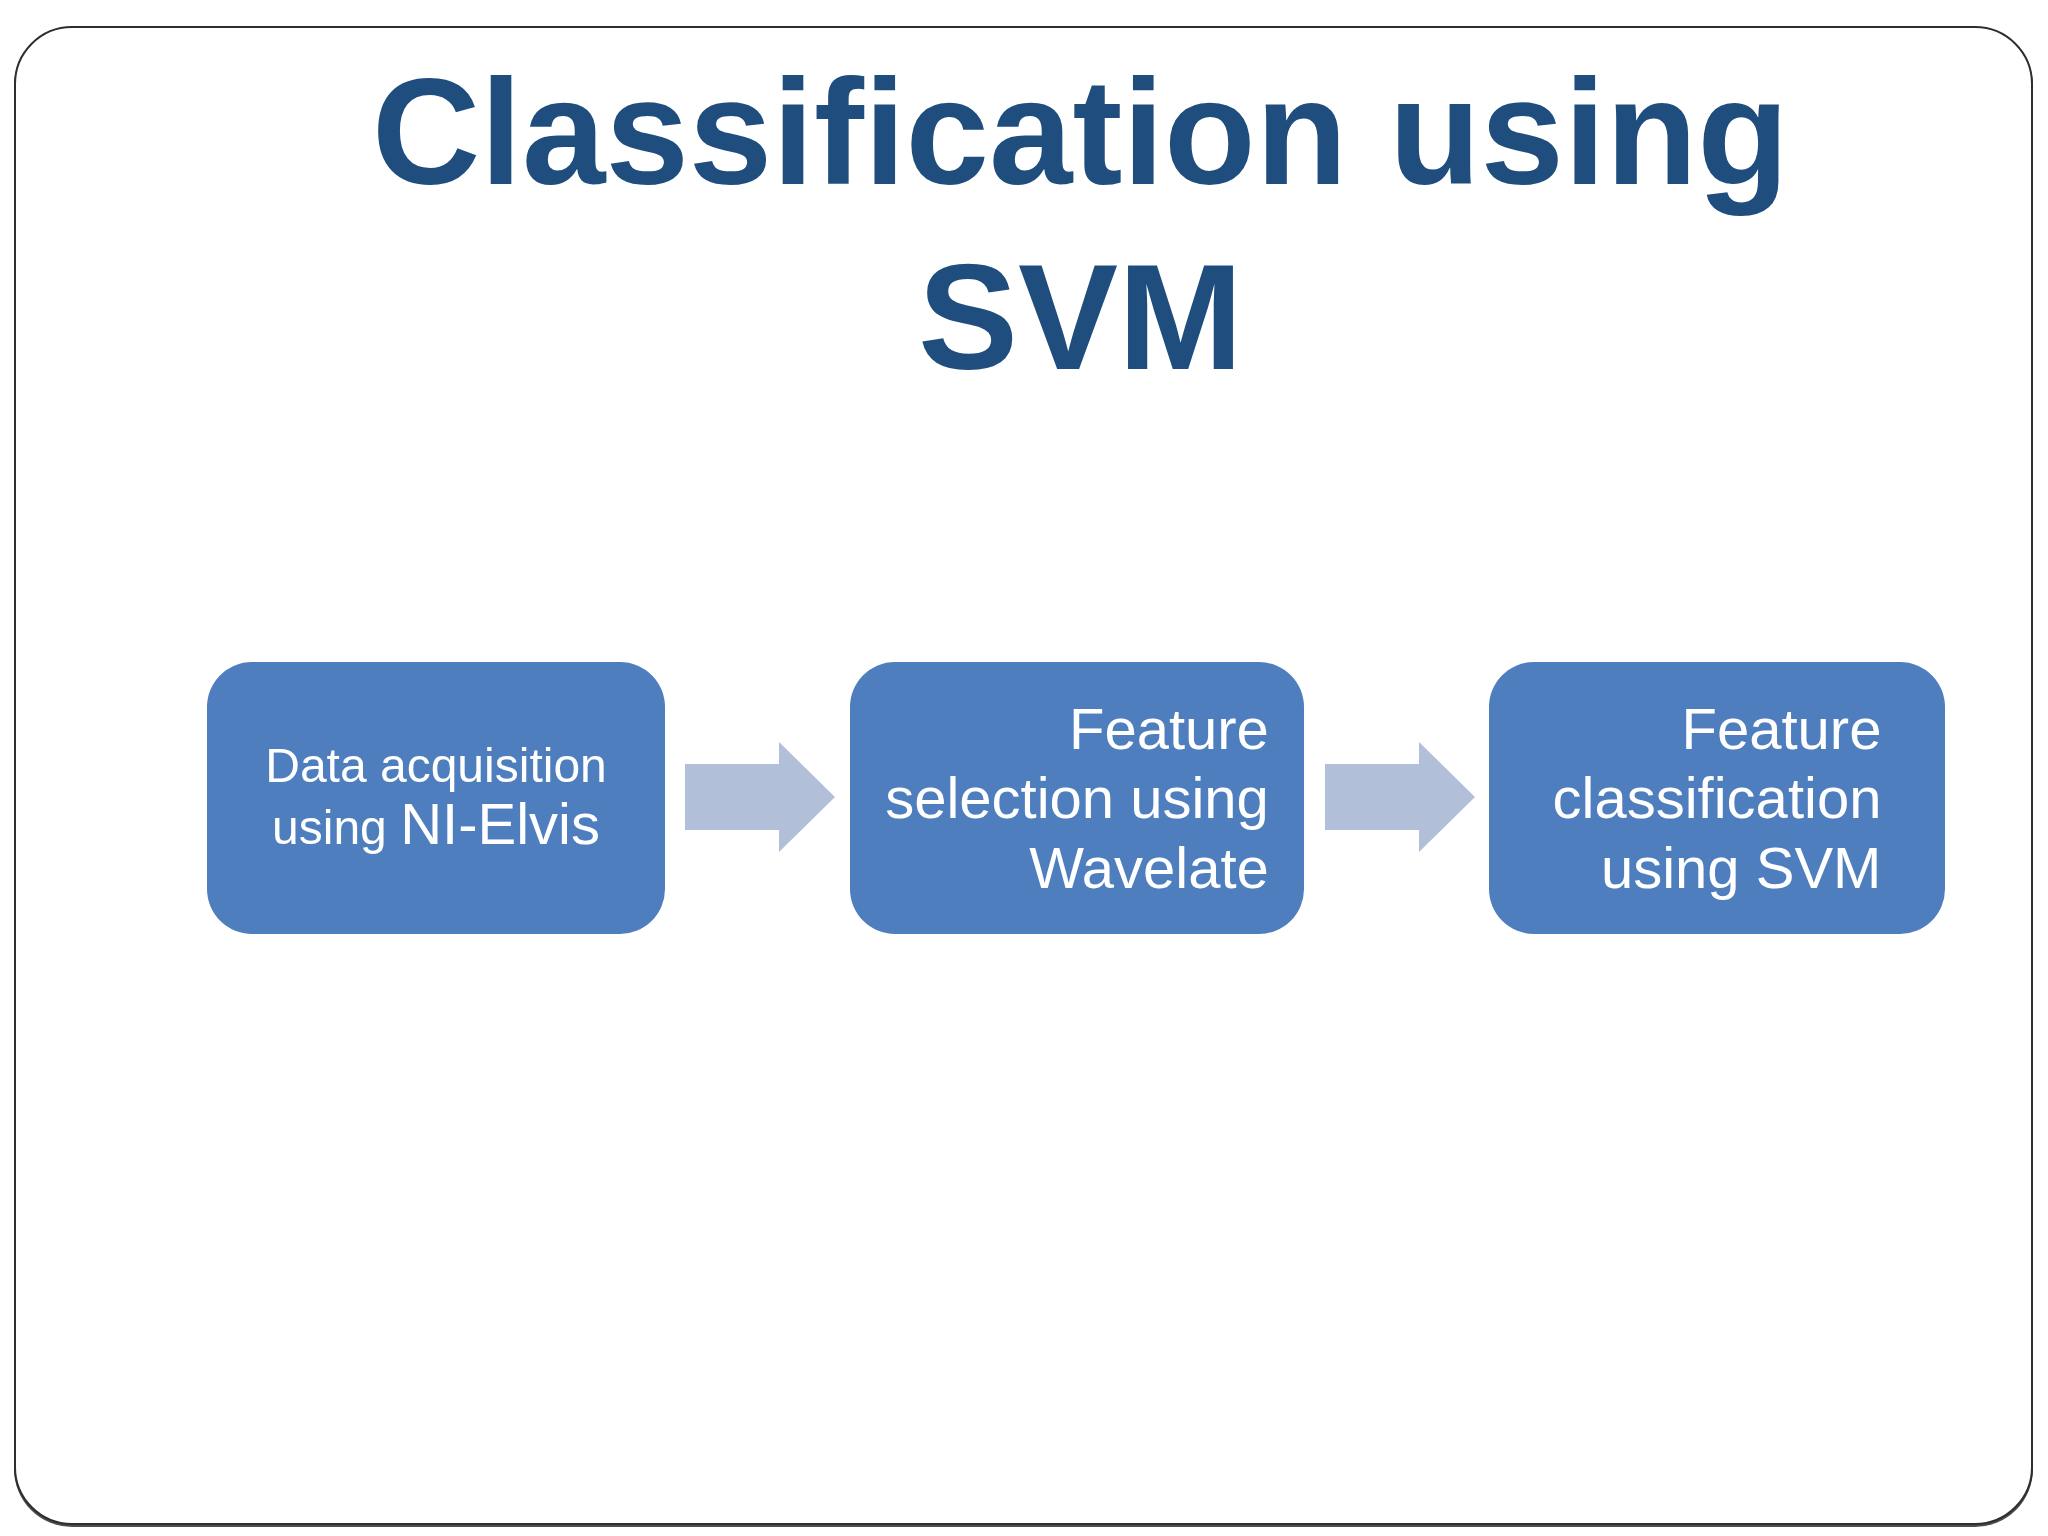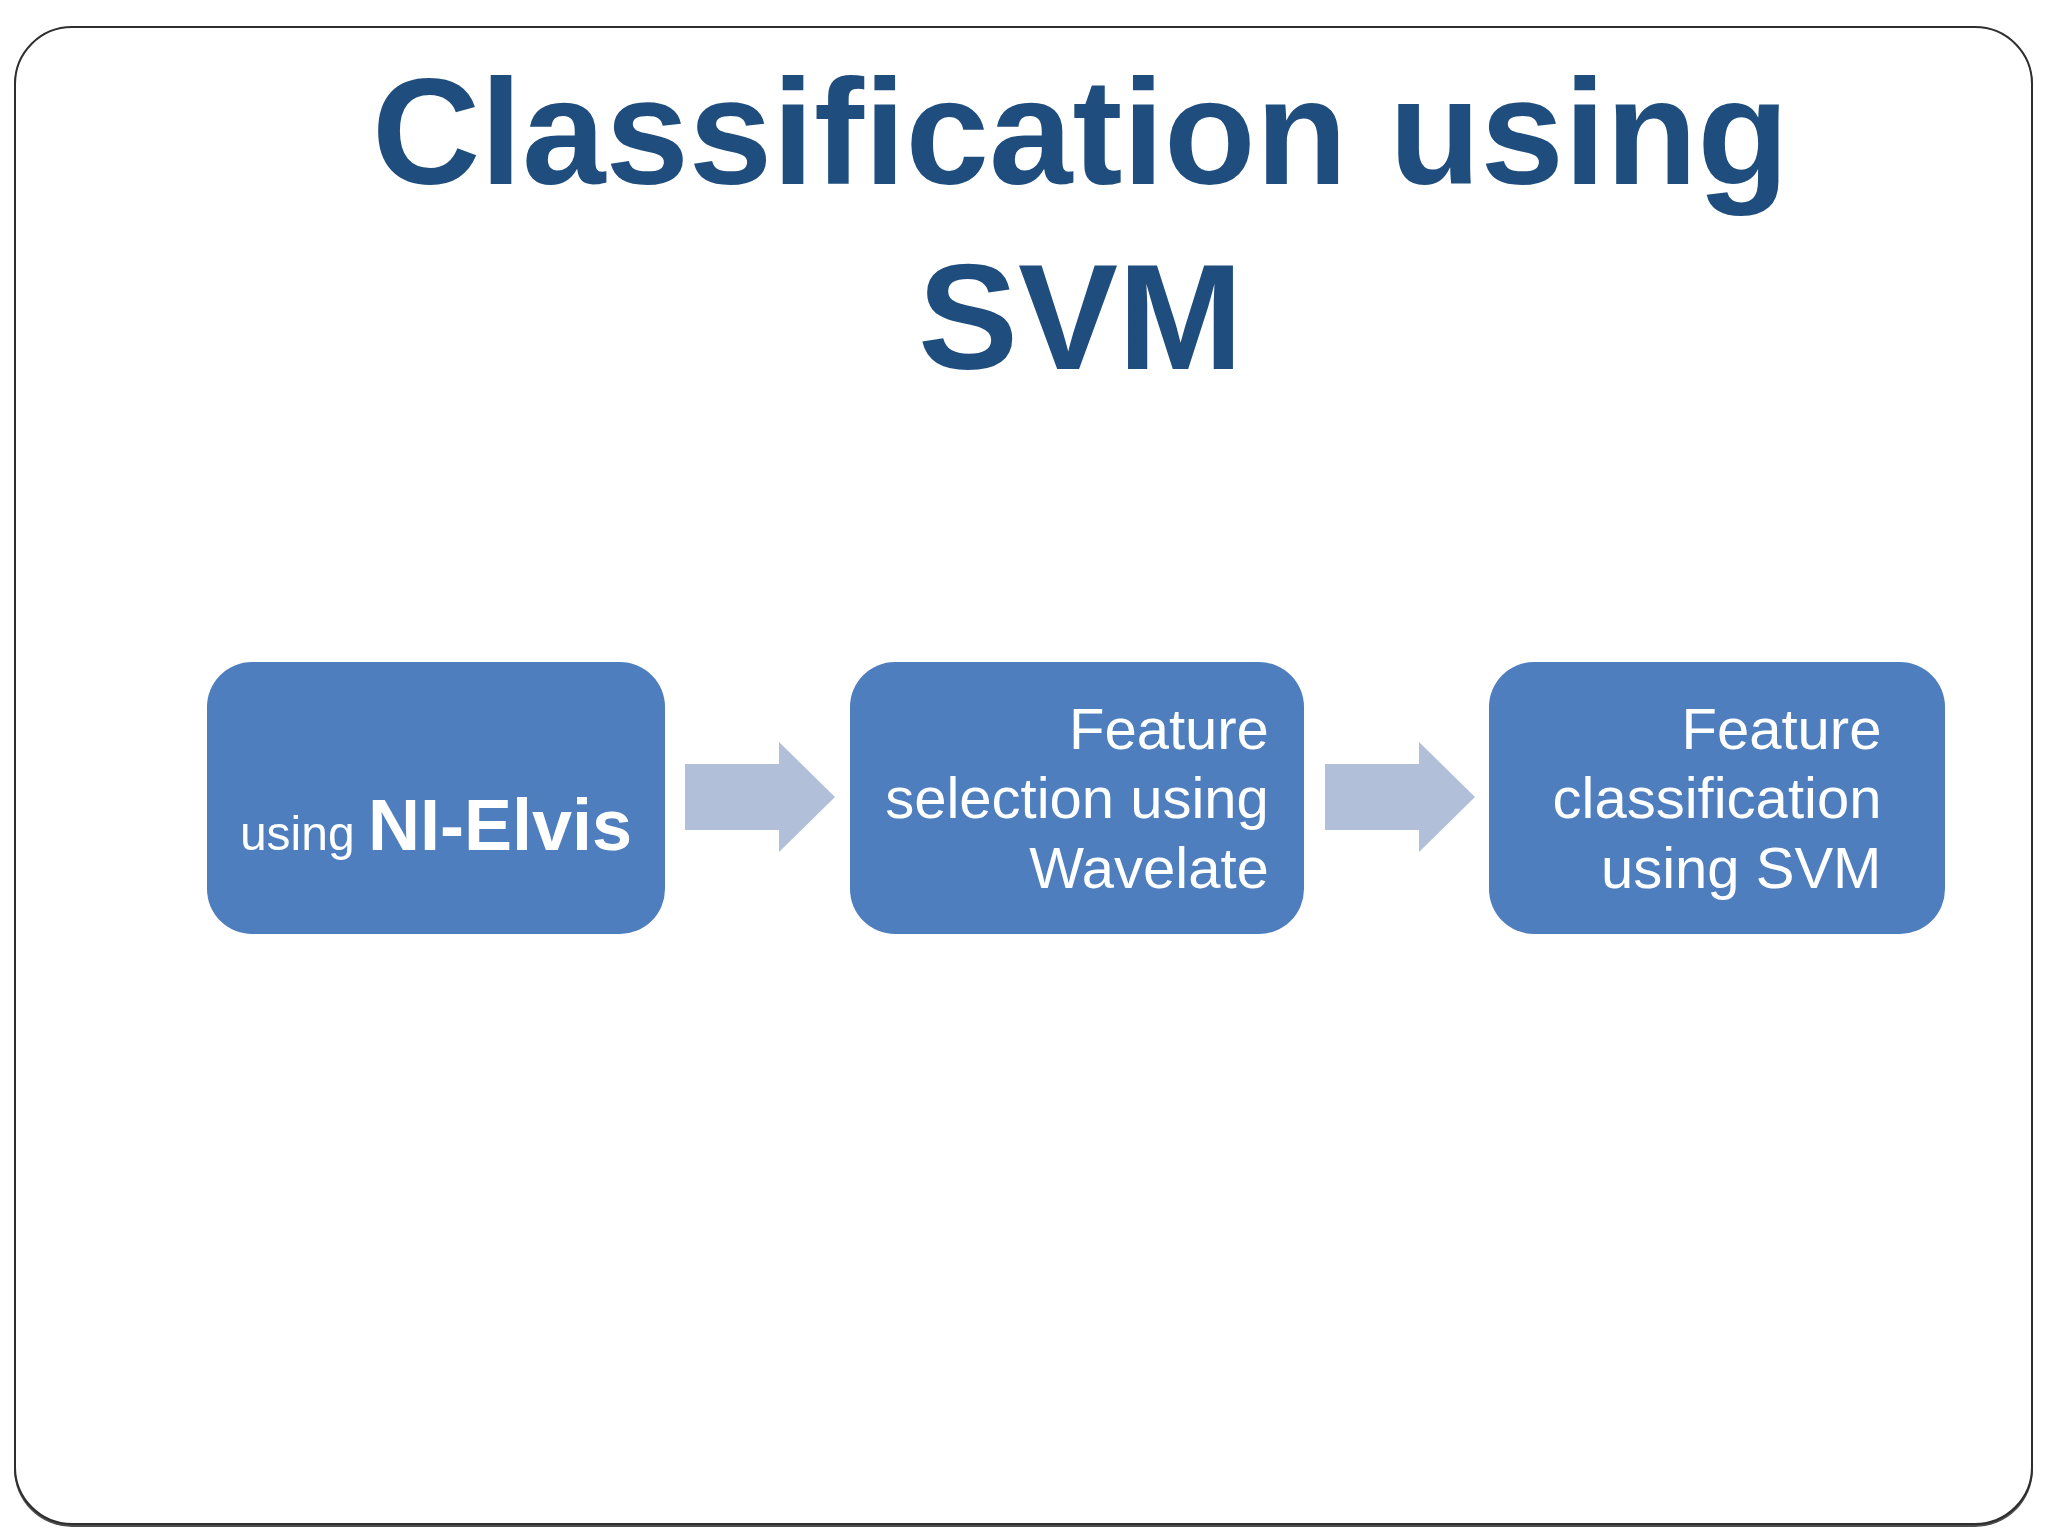--- a/index.html
+++ b/index.html
@@ -44,21 +44,21 @@
     align-items: center;
     justify-content: center;
     color: #ffffff;
     text-align: center;
   }
   .box-1 { left: 191px; width: 458px; }
   .box-2 { left: 834px; width: 454px; }
   .box-3 { left: 1473px; width: 456px; }
 
   .box-text-mixed { font-size: 48px; line-height: 1.12; }
-  .box-text-mixed .emphasis { font-size: 72px; font-weight: bold; }
+  .box-text-mixed .emphasis { font-size: 58px; }
   .box-text { font-size: 58px; line-height: 1.2; white-space: pre-line; text-align: right; }
 
   .flow-arrow {
     position: absolute;
     top: 714px;
     width: 150px; height: 110px;
   }
   .arrow-1 { left: 669px; }
   .arrow-2 { left: 1309px; }
   .flow-arrow polygon { fill: #b2bfd8; }
@@ -69,21 +69,21 @@
 <div class="stage">
   <div class="slide">
 
     <h1 class="slide-title">Classification using
 SVM</h1>
 
     <div class="flow">
 
       <div class="flow-box box-1">
         <div class="box-text-mixed">
-          <br>
+          <span>Data acquisition</span><br>
           <span>using</span>
           <span class="emphasis">NI-Elvis</span>
         </div>
       </div>
 
       <svg class="flow-arrow arrow-1" viewBox="0 0 150 110">
         <polygon points="0,22 94,22 94,0 150,55 94,110 94,88 0,88"></polygon>
       </svg>
 
       <div class="flow-box box-2">

